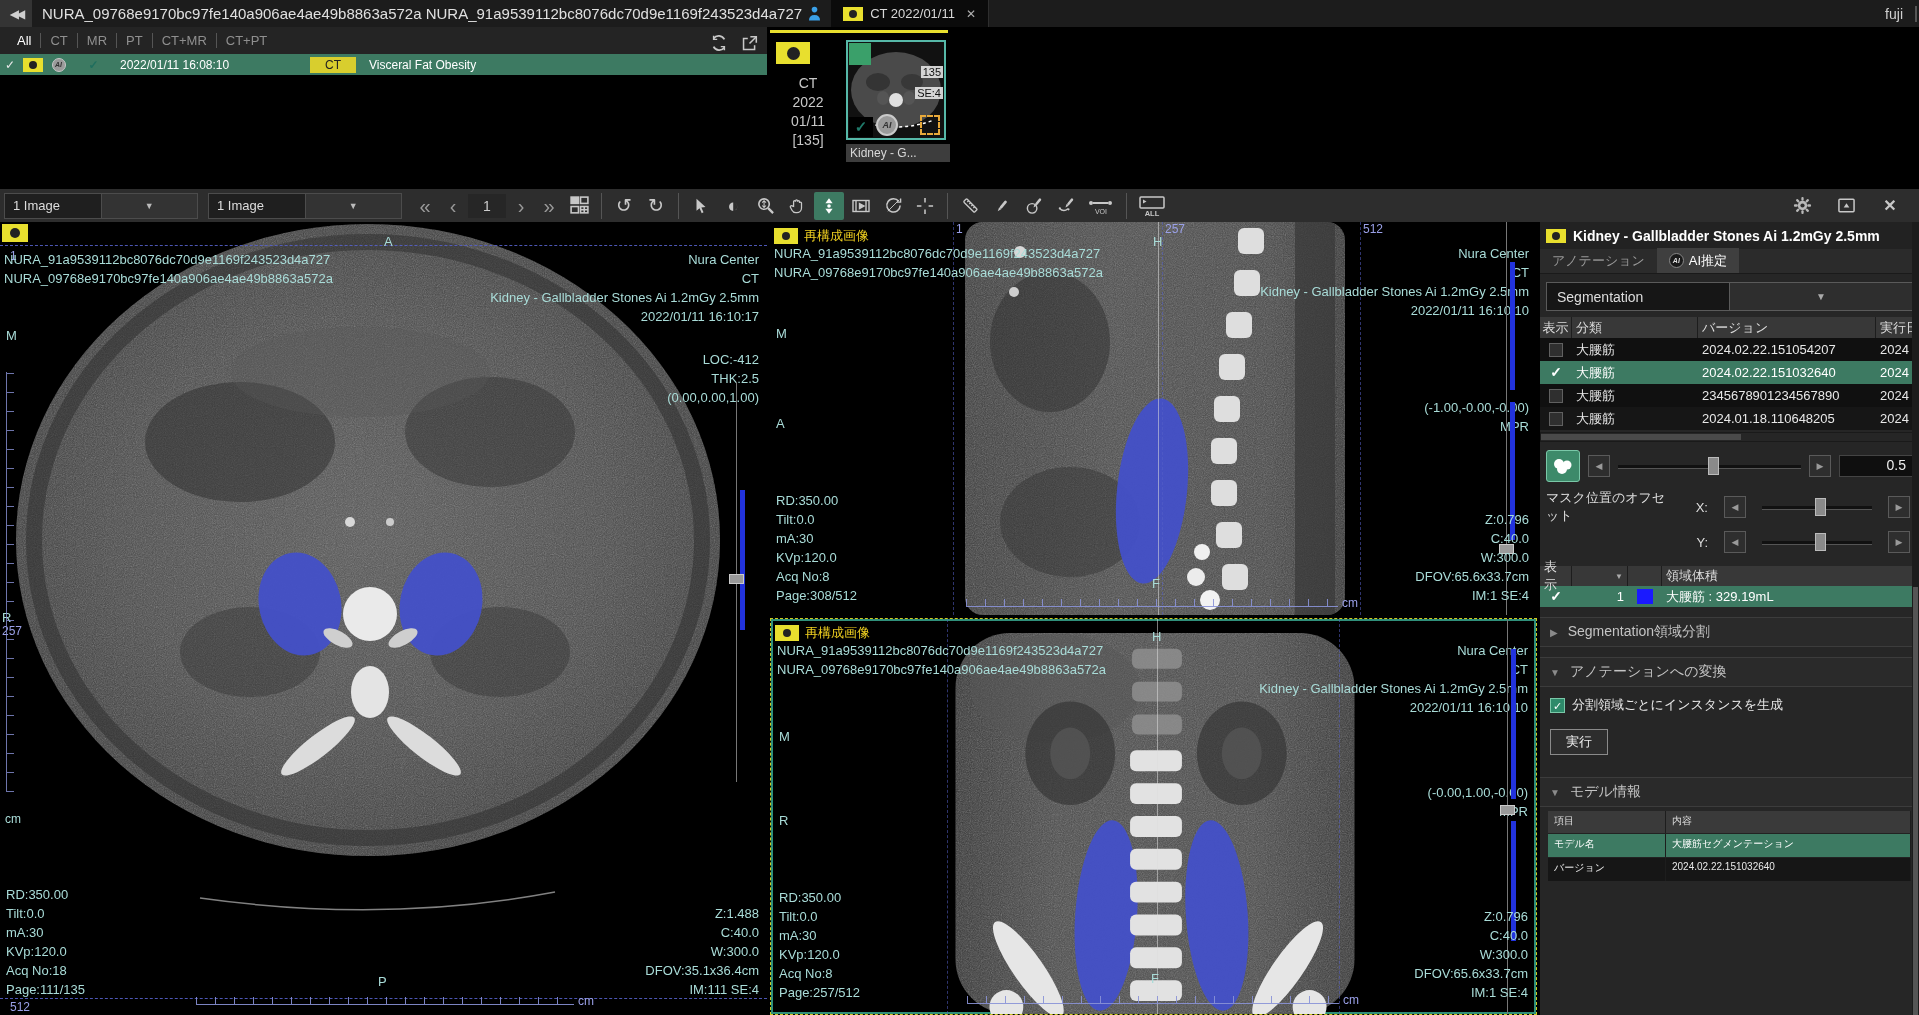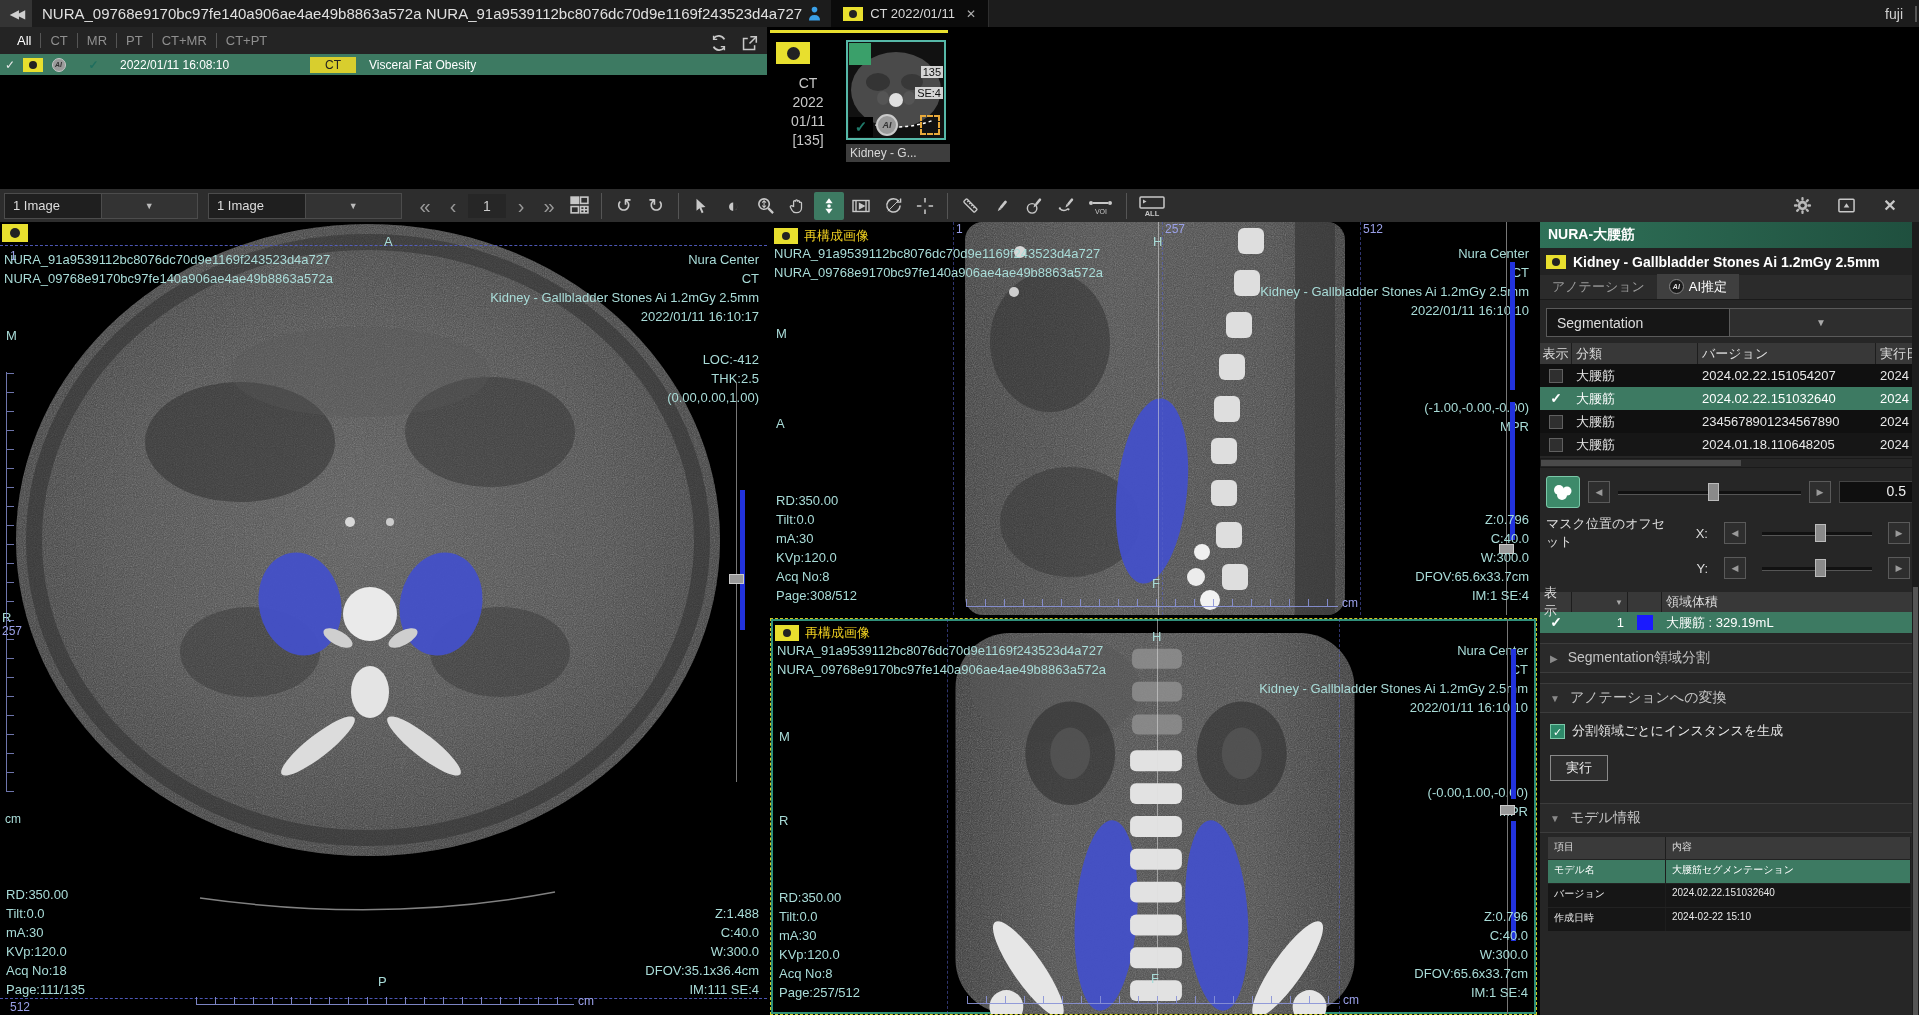--- a/index.html
+++ b/index.html
@@ -740,21 +740,20 @@
       <div>W:300.0</div>
       <div>DFOV:65.6x33.7cm</div>
       <div>IM:1 SE:4</div>
     </div>
     <div class="ov" style="left:380px;bottom:26px">F</div>
     <div class="hruler" style="left:196px;bottom:10px;width:372px"></div>
     <div class="ov lav" style="left:572px;bottom:4px">cm</div>
   </div>
 
   <div class="panel">
-    <div class="p-head">NURA-大腰筋</div>
     <div class="p-series">
       <span class="ybadge">
           <i></i>
         </span>
       <span>Kidney - Gallbladder Stones Ai 1.2mGy 2.5mm</span>
     </div>
     <div class="p-tabs">
       <div class="p-tab">
         <span>アノテーション</span>
       </div>
@@ -890,22 +889,18 @@
         <div class="mc2">内容</div>
       </div>
       <div class="mt-row hl">
         <div class="mc1">モデル名</div>
         <div class="mc2">大腰筋セグメンテーション</div>
       </div>
       <div class="mt-row">
         <div class="mc1">バージョン</div>
         <div class="mc2">2024.02.22.151032640</div>
       </div>
-      <div class="mt-row">
-        <div class="mc1">作成日時</div>
-        <div class="mc2">2024-02-22 15:10</div>
-      </div>
     </div>
     <div class="p-scroll">
         <i></i>
       </div>
   </div>
 </div>
 
 </body></html>

